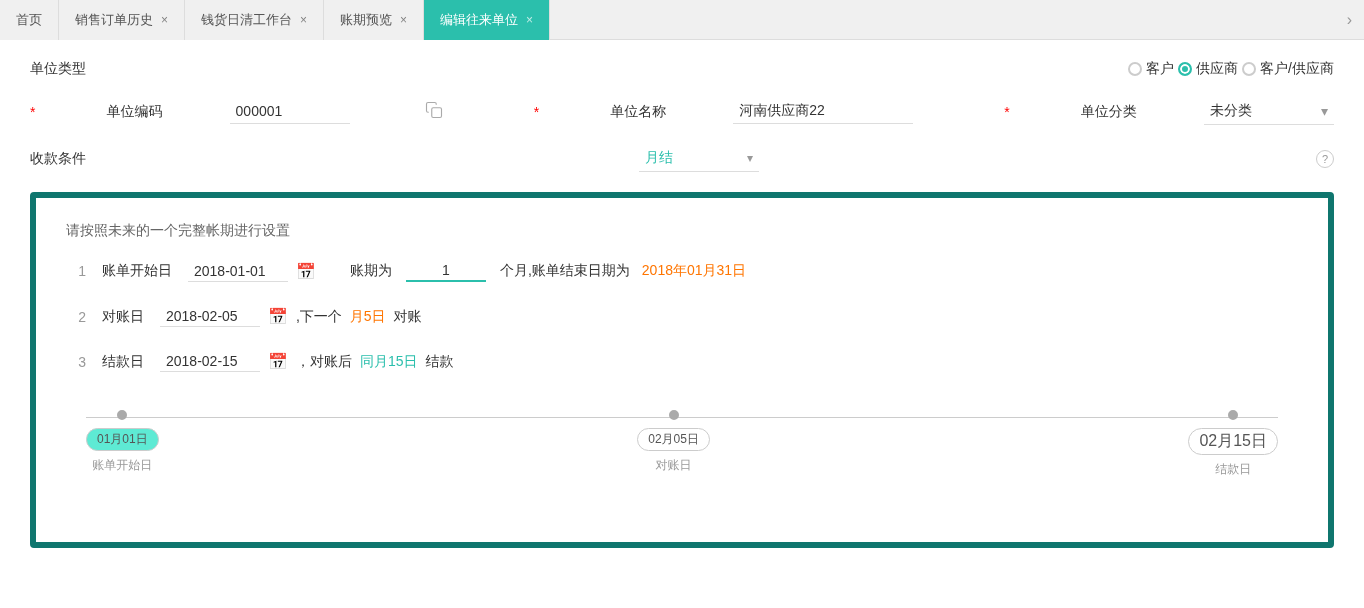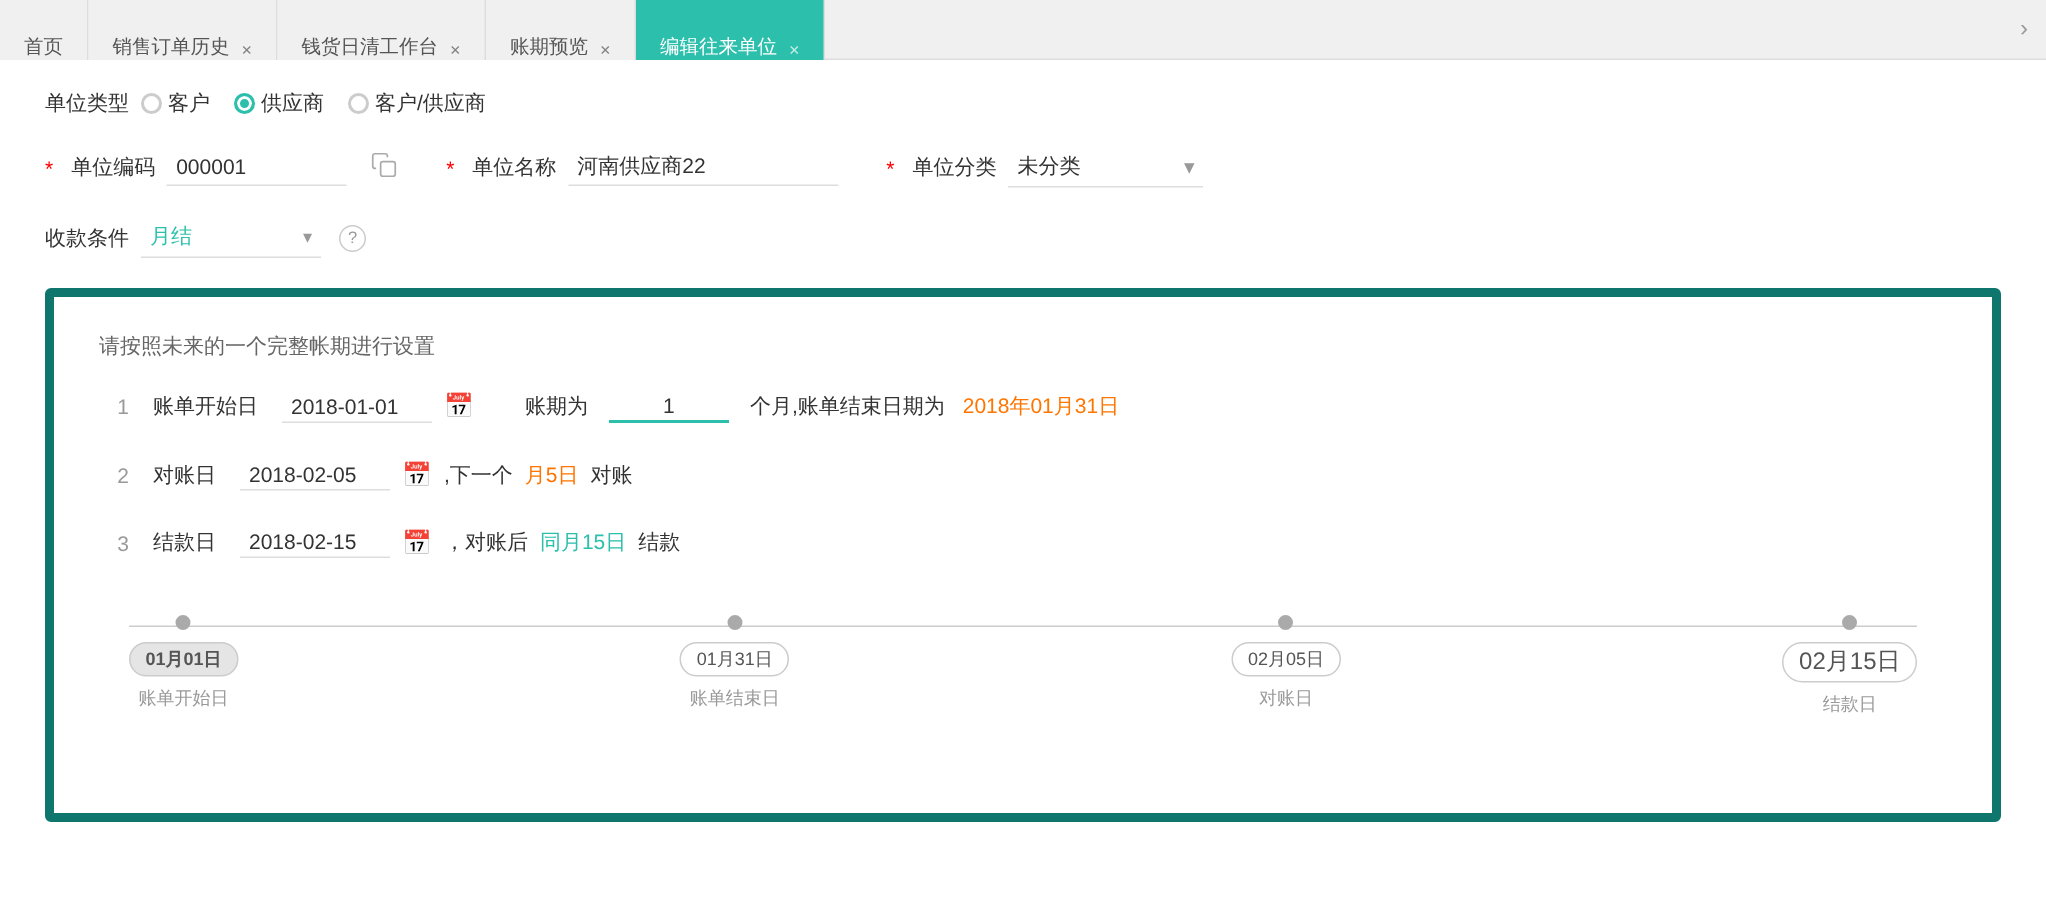--- a/index.html
+++ b/index.html
@@ -9,21 +9,21 @@
     .tab-bar {
       display: flex;
       align-items: center;
       background: #f0f0f0;
       border-bottom: 1px solid #ddd;
       height: 40px;
       padding: 0 0;
     }
     .tab {
       display: flex;
-      align-items: flex-end;
+      align-items: center;
       padding: 0 16px;
       height: 40px;
       cursor: pointer;
       font-size: 13px;
       color: #555;
       border-right: 1px solid #ddd;
       background: #f0f0f0;
       position: relative;
       white-space: nowrap;
     }
@@ -52,33 +52,34 @@
       padding: 20px 30px;
       min-height: 568px;
     }
 
     
     .form-row {
       display: flex;
       align-items: center;
       margin-bottom: 20px;
       gap: 8px;
+      justify-content: space-between;
     }
     .field-label {
       color: #333;
       white-space: nowrap;
     }
     .required-star {
       color: #f00;
       margin-right: 4px;
     }
     .radio-group {
       display: flex;
       align-items: center;
-      gap: 16px;
+      gap: 4px;
     }
     .radio-item {
       display: flex;
       align-items: center;
       gap: 4px;
       cursor: pointer;
     }
     .radio-circle {
       width: 14px;
       height: 14px;
@@ -342,29 +343,24 @@
 
 
     <div style="position: relative; padding: 10px 20px 40px 20px;">
 
       <div style="position: absolute; top: 21px; left: 20px; right: 20px; height: 1px; background: #ccc; z-index: 0;"></div>
 
       <div style="display: flex; align-items: flex-start; position: relative; z-index: 1; justify-content: space-between;">
 
         <div class="tl-node">
           <div class="tl-node-dot" style="background:#aaa;"></div>
-          <div style="border:1px solid #ccc; border-radius:20px; padding:2px 10px; font-size:12px; color:#555; background:#e5e5e5; margin-top:8px; white-space:nowrap;font-weight:bold;">01月01日</div>
+          <div style="border:1px solid #ccc; border-radius:20px; padding:2px 10px; font-size:12px; color:#555; background:#5eead4; margin-top:8px; white-space:nowrap;">01月01日</div>
           <div class="tl-node-label">账单开始日</div>
         </div>
 
-        <div class="tl-node">
-          <div class="tl-node-dot" style="background:#aaa;"></div>
-          <div style="border:1px solid #ccc; border-radius:20px; padding:2px 10px; font-size:12px; color:#555; background:#fff; margin-top:8px; white-space:nowrap;">01月31日</div>
-          <div class="tl-node-label">账单结束日</div>
-        </div>
 
         <div class="tl-node">
           <div class="tl-node-dot" style="background:#aaa;"></div>
           <div style="border:1px solid #ccc; border-radius:20px; padding:2px 10px; font-size:12px; color:#555; background:#fff; margin-top:8px; white-space:nowrap;">02月05日</div>
           <div class="tl-node-label">对账日</div>
         </div>
 
         <div class="tl-node">
           <div class="tl-node-dot" style="background:#aaa;"></div>
           <div style="border:1px solid #ccc; border-radius:20px; padding:2px 10px; font-size:16px; color:#555; background:#fff; margin-top:8px; white-space:nowrap;">02月15日</div>

